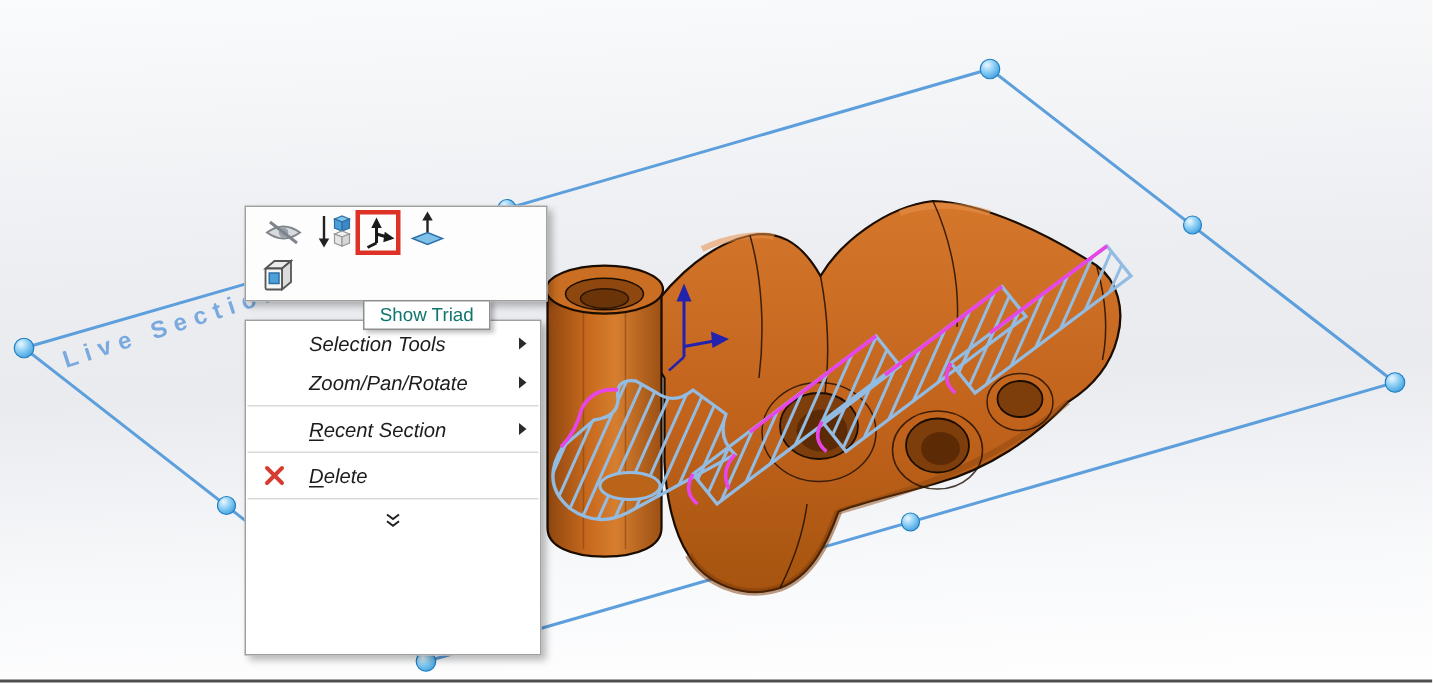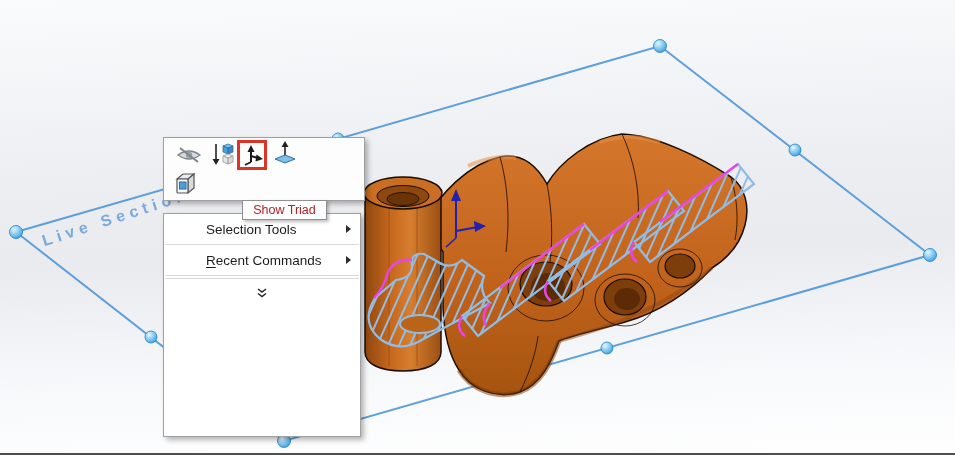--- a/index.html
+++ b/index.html
@@ -21,23 +21,23 @@
   
   .popup{position:absolute;background:#fdfdfd;border:1px solid #a0a0a0;box-shadow:3px 3px 5px rgba(0,0,0,.28);box-sizing:border-box;}
   .ctx-toolbar{left:163px;top:137px;width:202px;height:64px;z-index:10;}
   .tb-btn{position:absolute;background:transparent;border:none;margin:0;padding:0;cursor:default;}
   .tb-btn svg{display:block;}
   .tb-btn.highlighted{border:3px solid #de3226;box-sizing:content-box;}
   .tooltip{
     position:absolute;left:242px;top:200px;width:85px;height:20px;z-index:30;
     background:#ffffff;border:1px solid #8f8f8f;box-shadow:2px 2px 3px rgba(0,0,0,.25);
     display:flex;align-items:center;justify-content:center;
-    font-size:12.5px;color:#b91c1c;box-sizing:border-box;
+    font-size:12.5px;color:#0f766e;box-sizing:border-box;
   }
-  .ctx-menu{left:163px;top:213px;width:198px;height:224px;background:#ffffff;z-index:11;padding:2px 0;}
+  .ctx-menu{left:163px;top:213px;width:198px;height:224px;background:#ffffff;z-index:11;padding:2px 0;font-style:italic;}
   .menu-item{position:relative;height:26px;display:flex;align-items:center;padding-left:42px;font-size:13.5px;color:#1c1c1c;cursor:default;}
   .mi-icon{position:absolute;left:9px;top:3px;width:20px;height:20px;display:flex;align-items:center;justify-content:center;}
   .mi-label u{text-decoration:underline;text-underline-offset:2px;}
   .mi-arrow{position:absolute;right:9px;width:0;height:0;border-left:5px solid #2b2b2b;border-top:4px solid transparent;border-bottom:4px solid transparent;}
   .menu-sep{height:1px;background:#d9d9d9;margin:2px 1px;}
   .menu-expand{height:24px;display:flex;align-items:center;justify-content:center;cursor:default;}
 </style>
 </head>
 <body>
 
@@ -194,34 +194,48 @@
   </div>
 
   <div class="popup ctx-menu">
 
     <div class="menu-item">
       <span class="mi-icon"></span>
       <span class="mi-label"><span>Selection Tools</span><u></u><span></span></span>
       <span class="mi-arrow"></span>
     </div>
 
+    <div class="menu-item">
+      <span class="mi-icon"></span>
+      <span class="mi-label"><span>Zoom/Pan/Rotate</span><u></u><span></span></span>
+      <span class="mi-arrow"></span>
+    </div>
 
     <div class="menu-sep"></div>
 
     <div class="menu-item">
       <span class="mi-icon"></span>
-      <span class="mi-label"><span></span><u>R</u><span>ecent Commands</span></span>
+      <span class="mi-label"><span></span><u>R</u><span>ecent Section</span></span>
       <span class="mi-arrow"></span>
     </div>
 
 
     <div class="menu-sep"></div>
 
 
 
+    <div class="menu-item">
+      <span class="mi-icon">
+        <svg width="14" height="14" viewBox="0 0 14 14">
+          <line x1="2" y1="2" x2="12" y2="12" stroke="#d63b2f" stroke-width="2.6" stroke-linecap="round"></line>
+          <line x1="12" y1="2" x2="2" y2="12" stroke="#d63b2f" stroke-width="2.6" stroke-linecap="round"></line>
+        </svg>
+      </span>
+      <span class="mi-label"><span></span><u>D</u><span>elete</span></span>
+    </div>
 
     <div class="menu-sep"></div>
 
     <div class="menu-expand">
       <svg width="12" height="10" viewBox="0 0 12 10">
         <polyline points="2,1 6,4 10,1" fill="none" stroke="#222" stroke-width="1.4"></polyline>
         <polyline points="2,5.5 6,8.5 10,5.5" fill="none" stroke="#222" stroke-width="1.4"></polyline>
       </svg>
     </div>
   </div>

